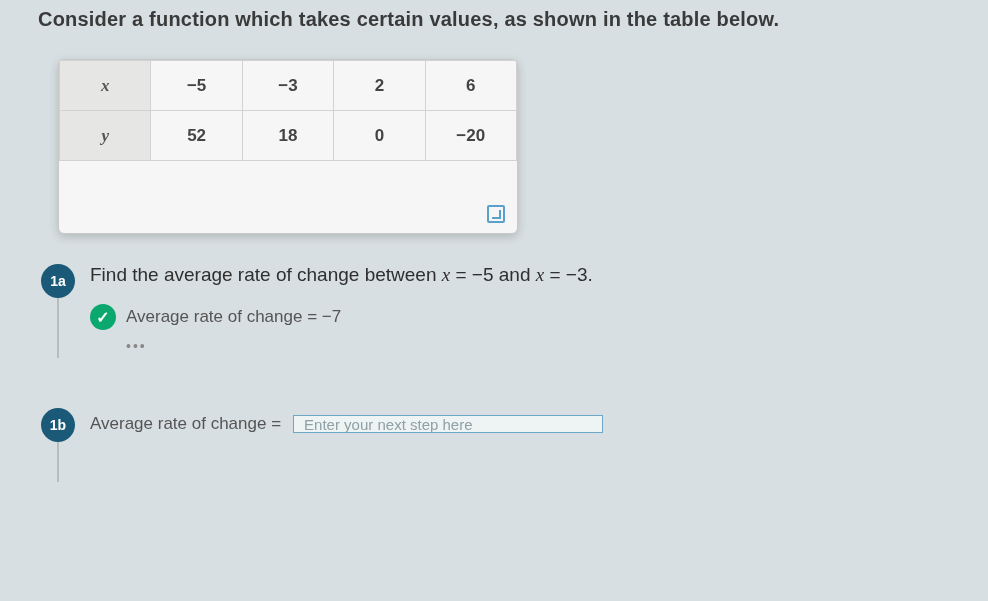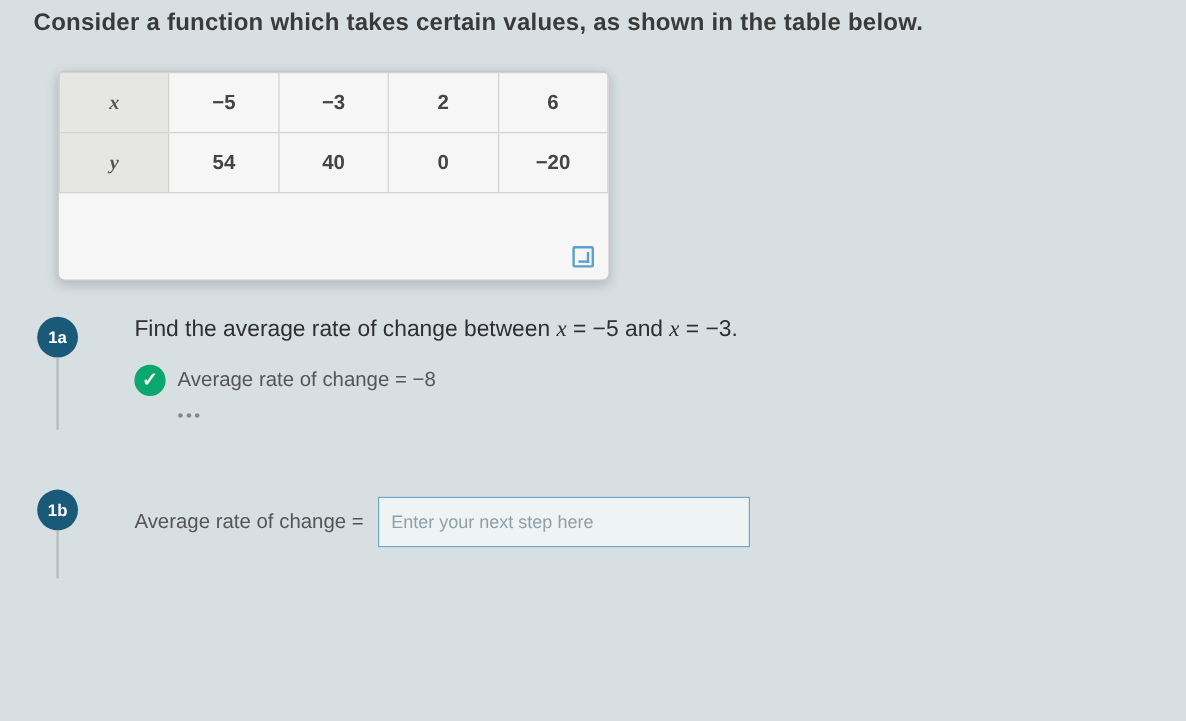--- a/index.html
+++ b/index.html
@@ -5,21 +5,21 @@
   * { box-sizing: border-box; margin: 0; padding: 0; }
   body {
     font-family: Arial, Helvetica, sans-serif;
     background: #d8dfe2;
     width: 988px;
     height: 601px;
     overflow: hidden;
     color: #2a2a2a;
   }
   .page {
-    padding: 8px 20px 20px 28px;
+    padding: 8px 20px 20px 38px;
   }
   .prompt-main {
     font-size: 20px;
     font-weight: 700;
     color: #3a3a3a;
     margin-bottom: 28px;
     letter-spacing: 0.2px;
   }
   .table-wrap {
     background: #f5f6f5;
@@ -67,21 +67,20 @@
     bottom: 2px;
     width: 7px;
     height: 7px;
     border-right: 2px solid #5aa0cc;
     border-bottom: 2px solid #5aa0cc;
   }
   .question {
     display: flex;
     align-items: flex-start;
     margin-bottom: 50px;
-    gap: 32px;
   }
   .timeline {
     width: 40px;
     display: flex;
     flex-direction: column;
     align-items: center;
   }
   .bubble {
     background: #1a5a78;
     color: #fff;
@@ -144,21 +143,21 @@
     gap: 12px;
     margin-top: 6px;
   }
   .input-label {
     font-size: 17px;
     color: #555;
   }
   .answer-input {
     border: 1px solid #6fa8c6;
     background: #eef3f4;
-    height: 42px;
+    height: 18px;
     width: 310px;
     padding: 0 10px;
     font-size: 15px;
     color: #7a8a90;
     outline: none;
   }
   .answer-input::placeholder { color: #8fa0a6; }
   .mathvar { font-style: italic; font-family: Georgia, 'Times New Roman', serif; }
 </style>
 </head>
@@ -172,42 +171,42 @@
       <tbody>
           <tr>
         <td class="hdr">x</td>
         <td>−5</td>
         <td>−3</td>
         <td>2</td>
         <td>6</td>
       </tr>
       <tr>
         <td class="hdr">y</td>
-        <td>54</td>
-        <td>40</td>
+        <td>52</td>
+        <td>18</td>
         <td>0</td>
         <td>−20</td>
       </tr>
     </tbody>
       </table>
     <div class="expand-icon"></div>
   </div>
 
   <div class="question">
     <div class="timeline">
       <div class="bubble">1a</div>
       <div class="vline"></div>
     </div>
     <div class="q-body">
       <div class="q-title">
         <span>Find the average rate of change between </span><span class="mathvar">x</span><span> = −5</span><span> and </span><span class="mathvar">x</span><span> = −3.</span>
       </div>
       <div class="answer-row">
         <span class="check">✓</span>
-        <span class="ans-text">Average rate of change =  −8</span>
+        <span class="ans-text">Average rate of change =  −7</span>
       </div>
       <div class="dots">•••</div>
     </div>
   </div>
 
   <div class="question" style="margin-bottom:16px">
     <div class="timeline">
       <div class="bubble">1b</div>
       <div class="vline" style="min-height:40px"></div>
     </div>

